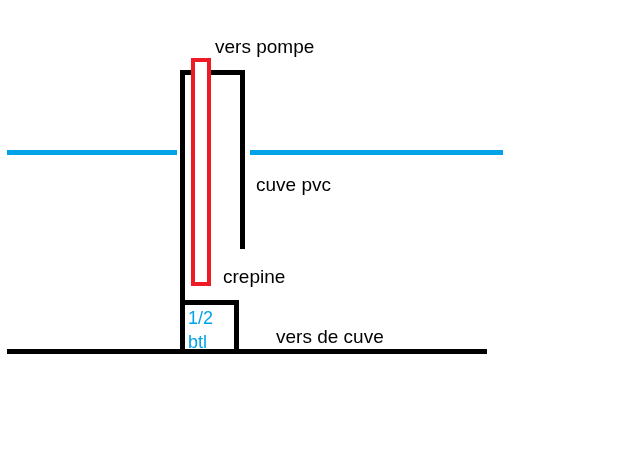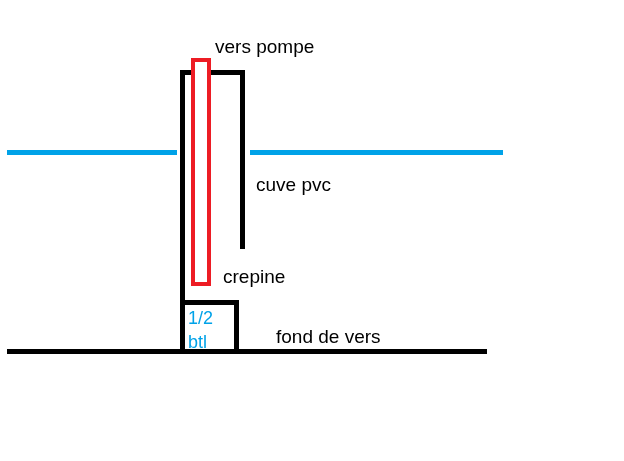--- a/index.html
+++ b/index.html
@@ -78,15 +78,15 @@
   <div class="abs btl-box">
     <div class="btl-text">1/2
 btl</div>
   </div>
 
   <div class="abs ground-line"></div>
 
   <div class="abs label lbl-vers-pompe">vers pompe</div>
   <div class="abs label lbl-tube-pvc">cuve pvc</div>
   <div class="abs label lbl-crepine">crepine</div>
-  <div class="abs label lbl-fond-de-cuve">fond de vers</div>
+  <div class="abs label lbl-fond-de-cuve">vers de cuve</div>
 
 </div>
 
 </body></html>

